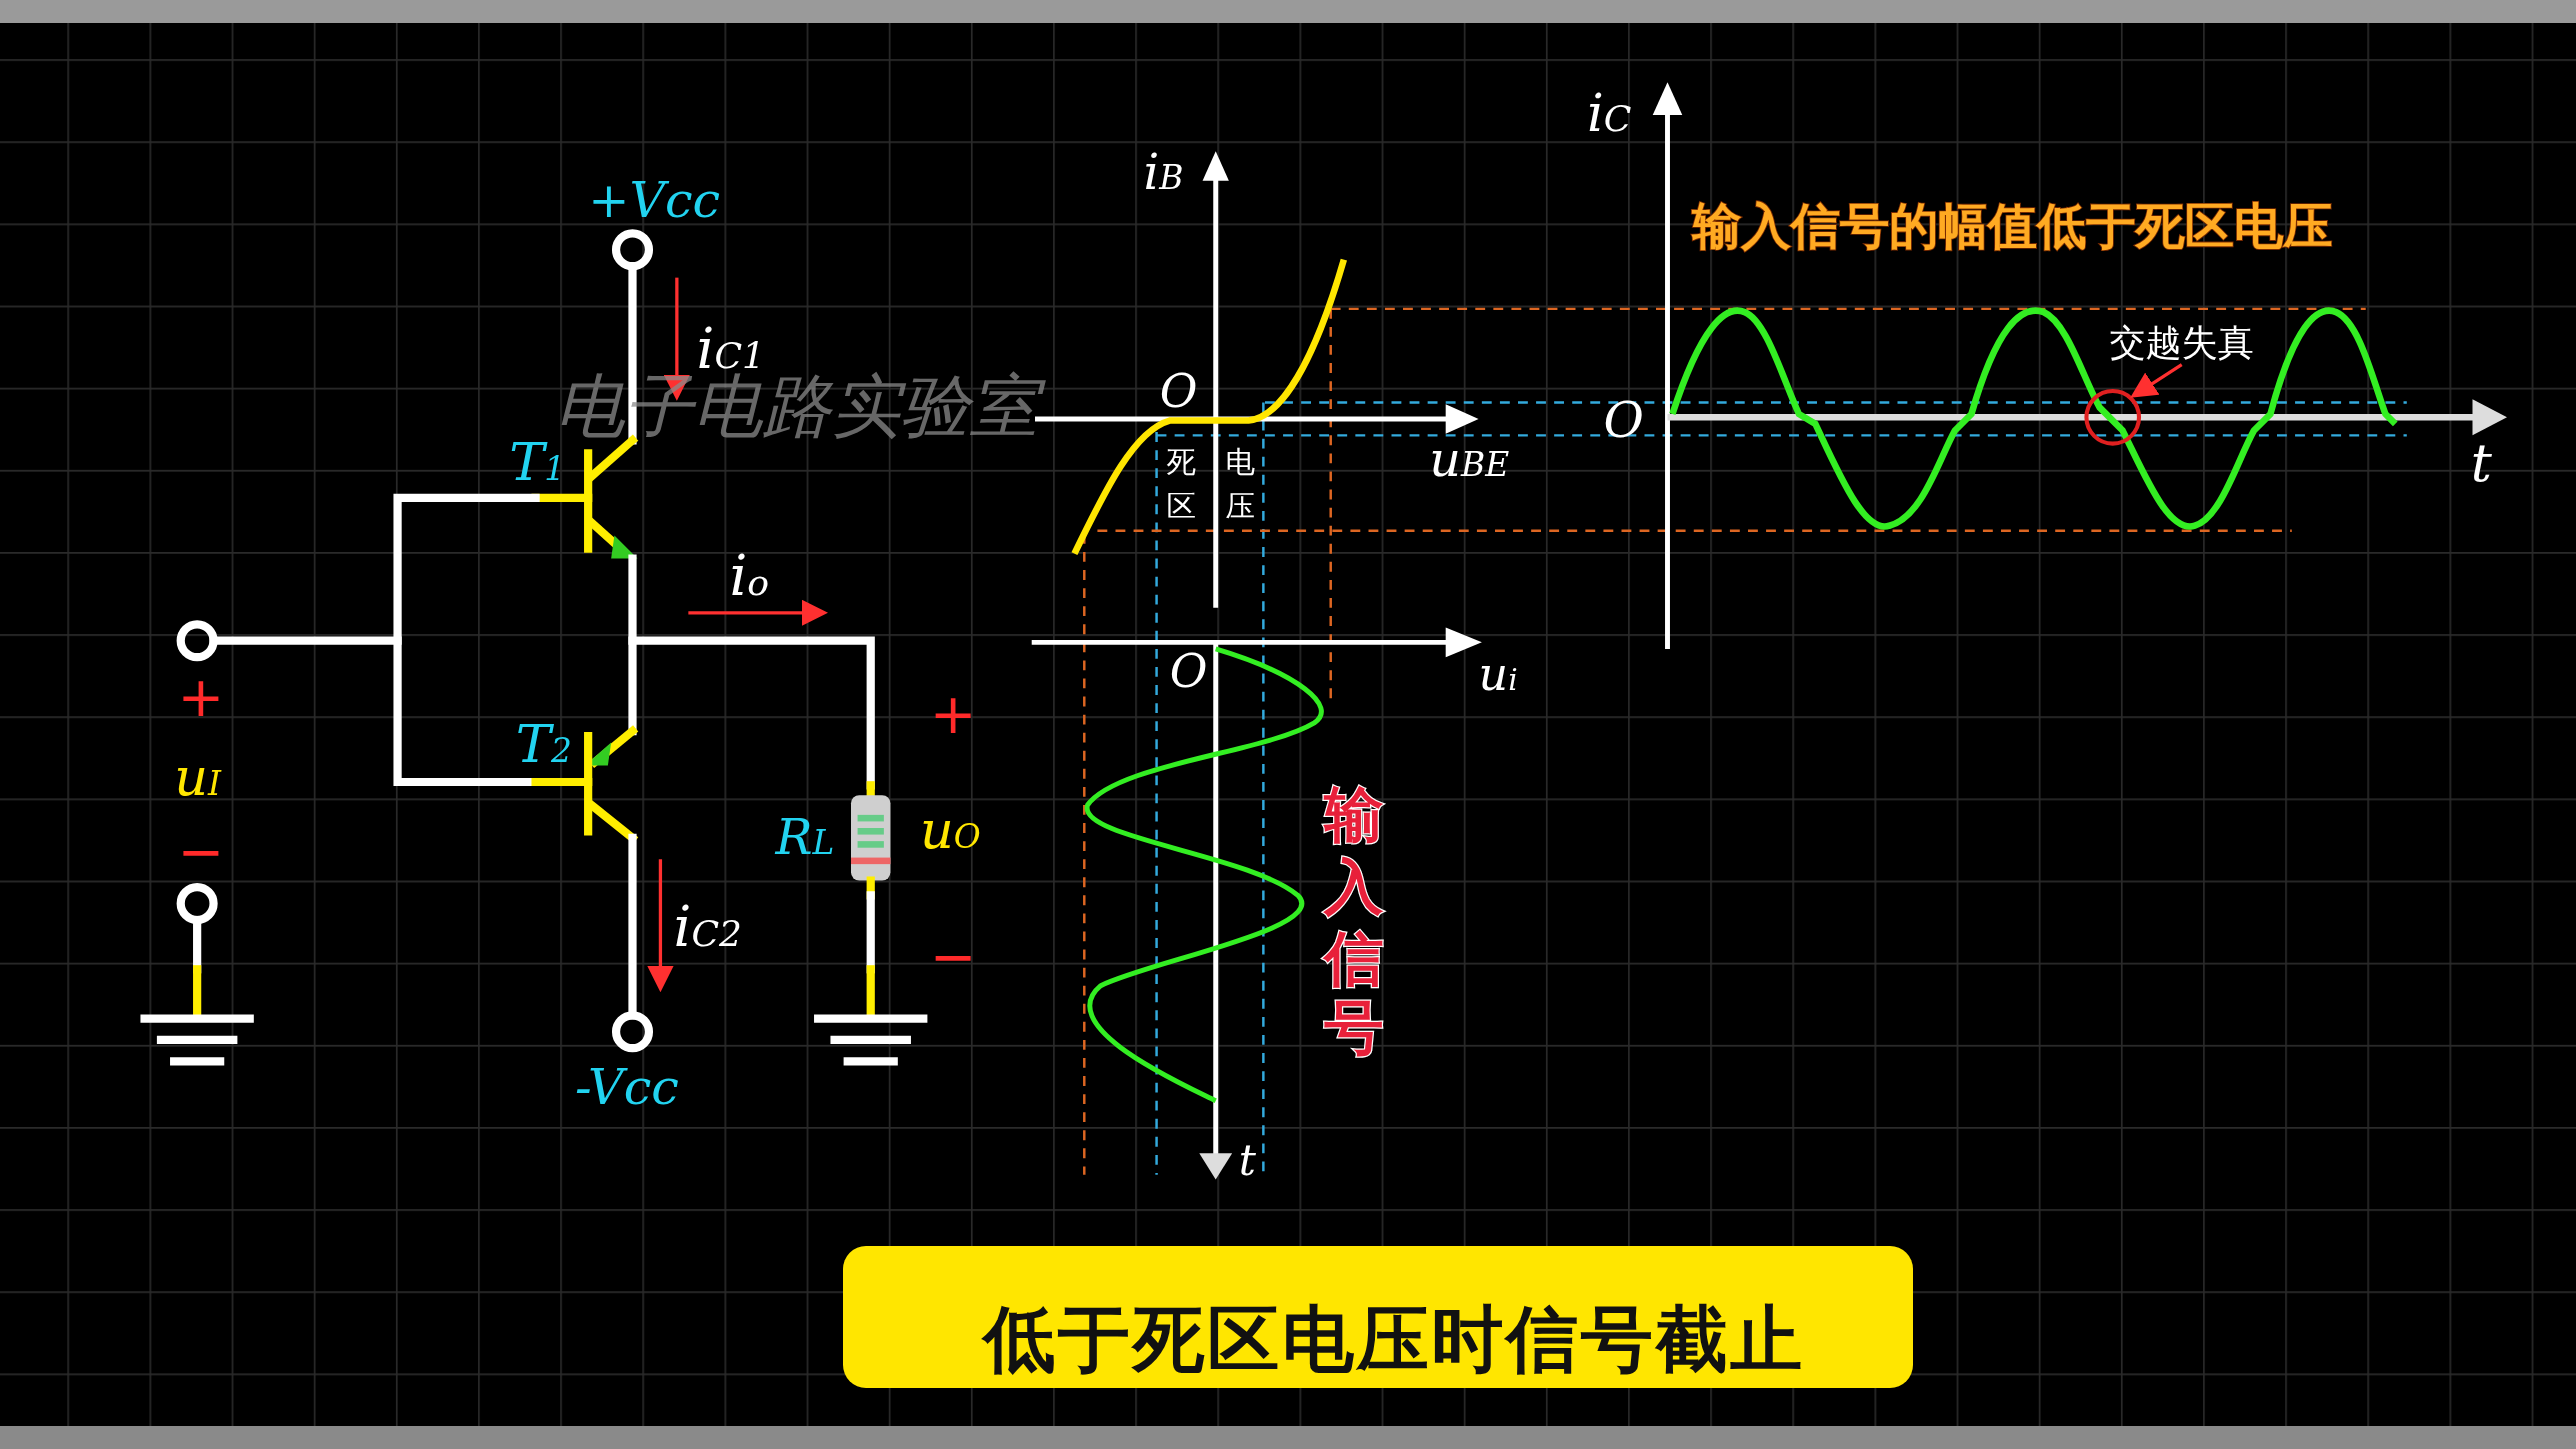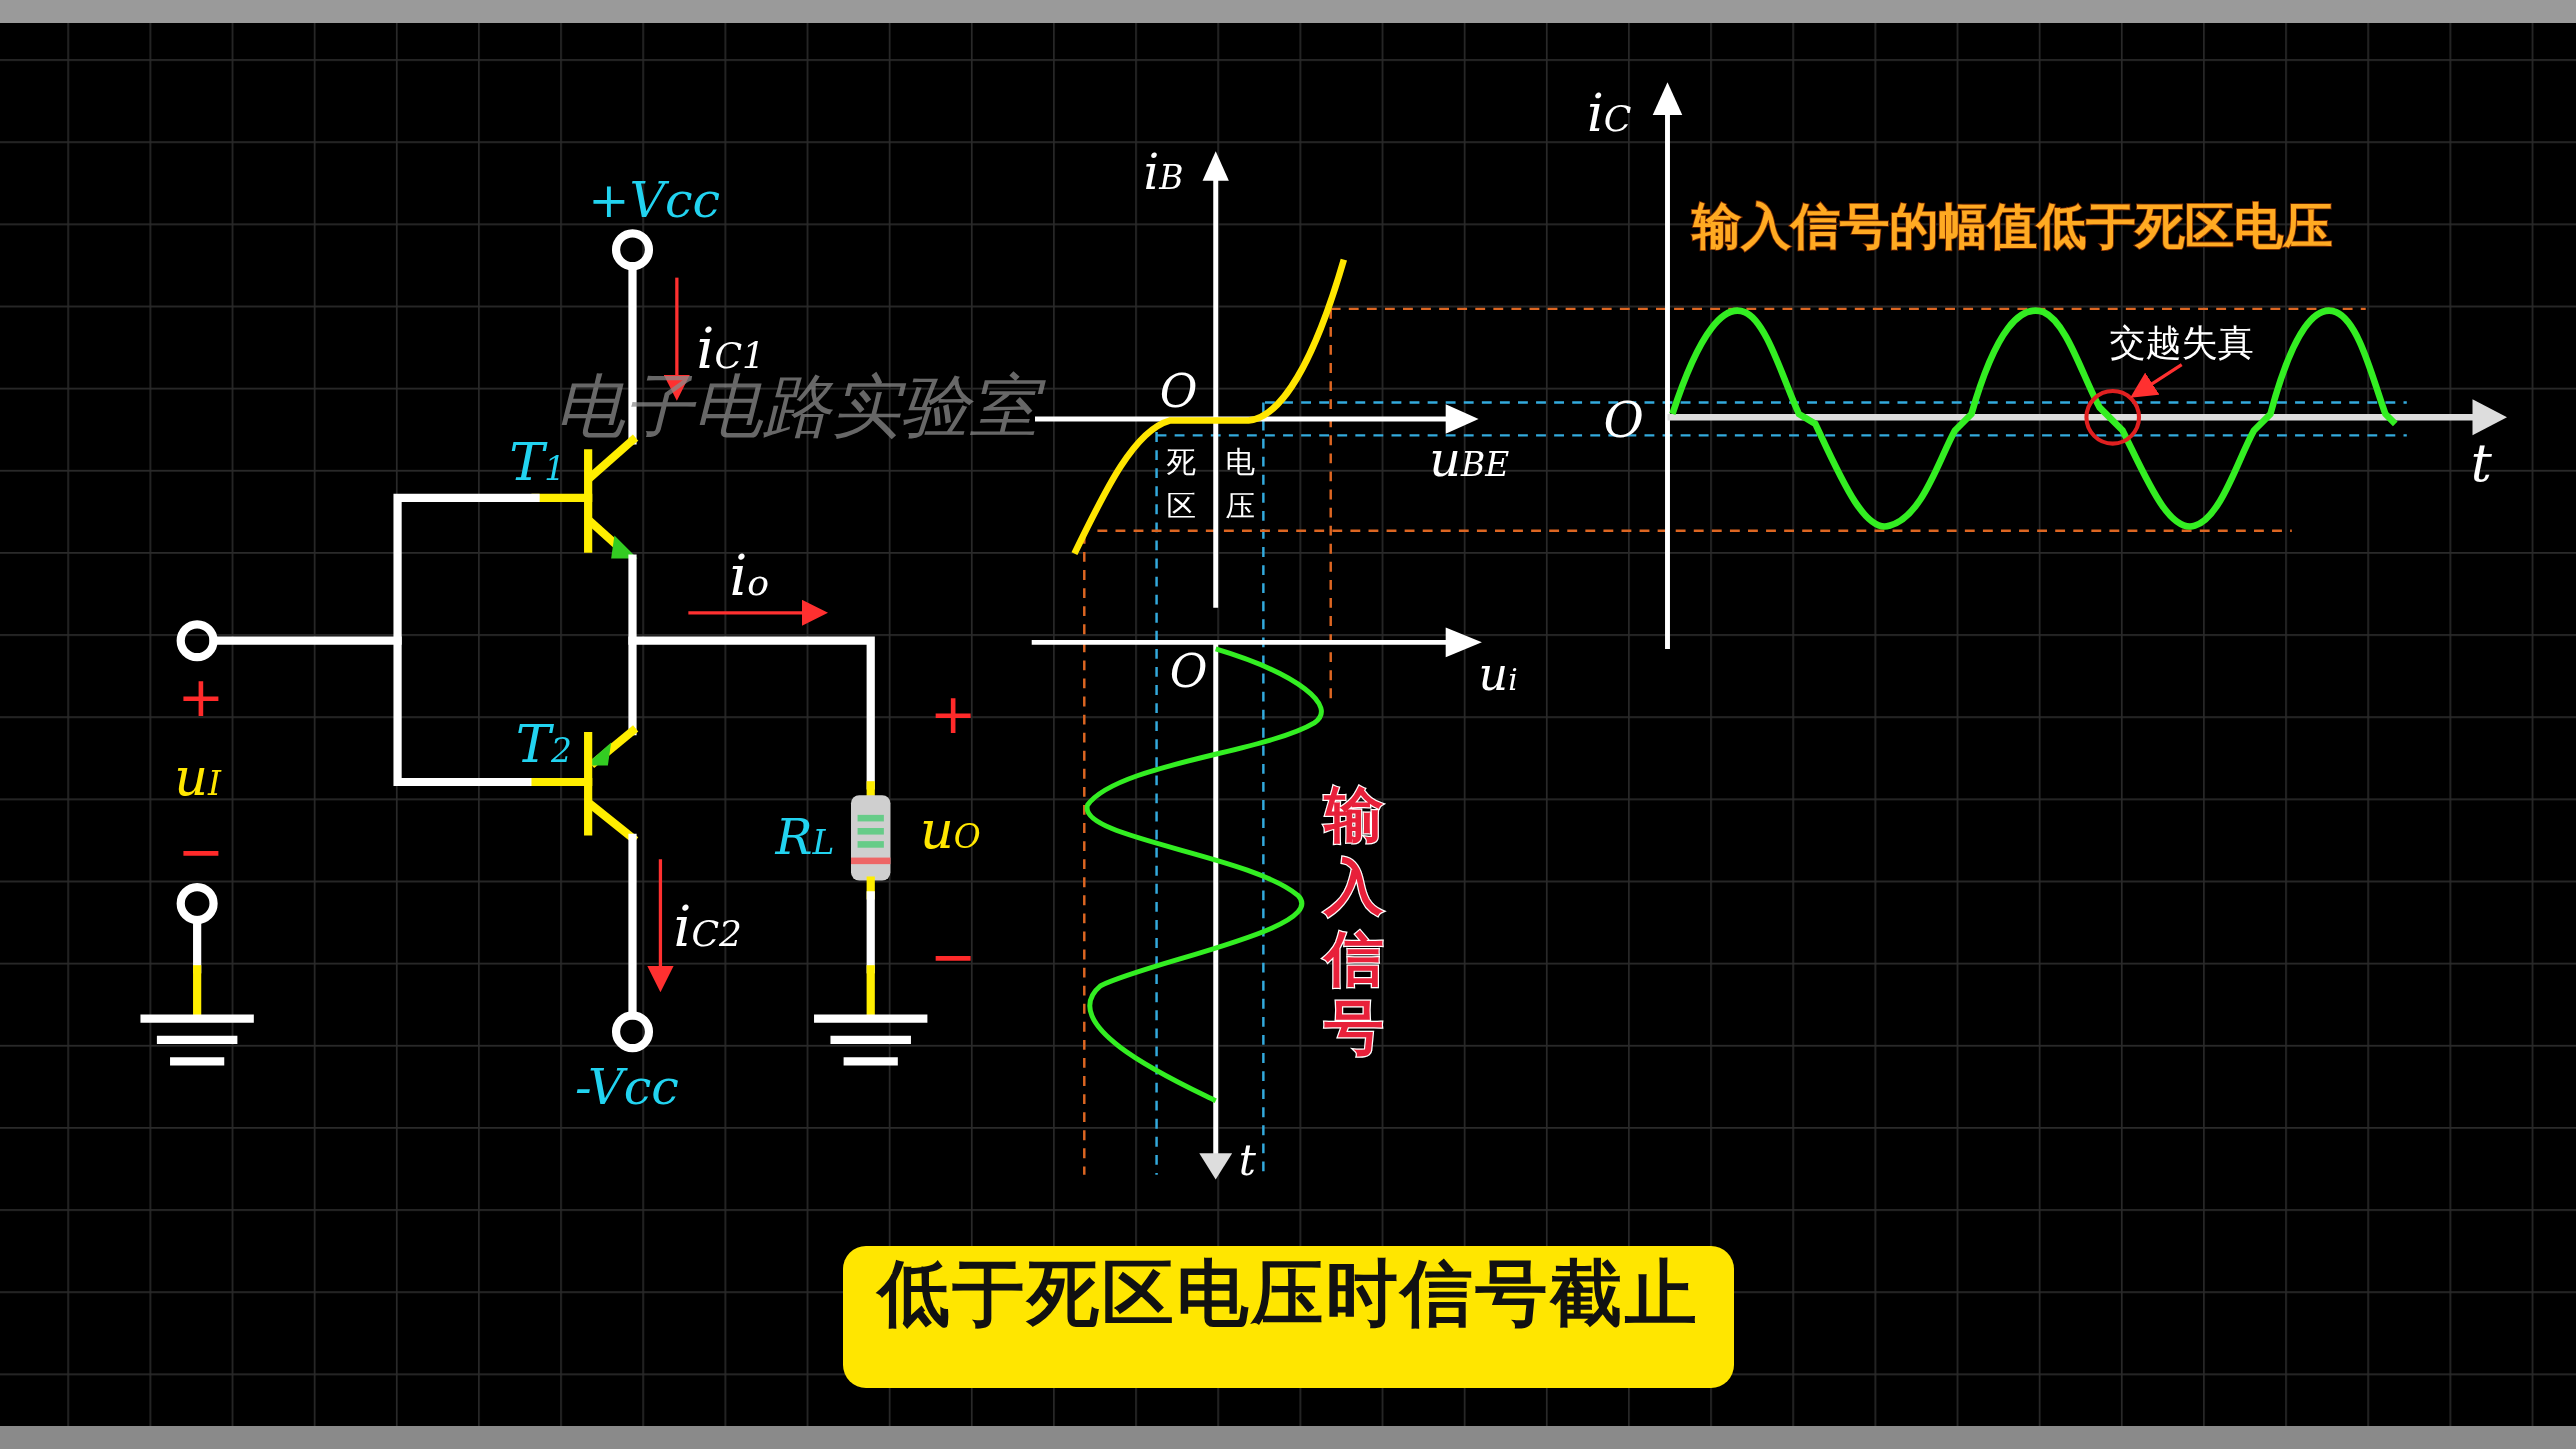--- a/index.html
+++ b/index.html
@@ -1,20 +1,20 @@
 <!DOCTYPE html>
 <html style="font-size:10.7px"><head>
 <meta charset="utf-8">
 <style>
   html,body{margin:0;padding:0;background:#000;}
   body{width:2576px;height:1449px;overflow:hidden;position:relative;}
   #stage{position:absolute;left:0;top:0;width:2576px;height:1449px;}
   svg text{font-family:"DejaVu Serif","Liberation Serif",serif;}
   .sans{font-family:"DejaVu Sans","Liberation Sans",sans-serif;}
-  .banner{position:absolute;left:843px;top:1246px;width:891px;height:142px;background:#ffe600;border-radius:23px;display:flex;align-items:flex-start;justify-content:center;}
+  .banner{position:absolute;left:843px;top:1246px;width:1038px;height:142px;background:#ffe600;border-radius:23px;display:flex;align-items:flex-end;justify-content:center;padding-left:32px;}
   .banner span{font-family:"DejaVu Sans","Liberation Sans",sans-serif;font-size:72px;font-weight:bold;color:#111;letter-spacing:2.7px;}
 </style>
 </head>
 <body>
 
 <div id="stage">
 <svg width="2576" height="1449" viewBox="0 0 1568 882" xmlns="http://www.w3.org/2000/svg">
   <defs>
     <pattern id="grid" width="50" height="50" patternUnits="userSpaceOnUse" x="-9" y="-14">
       <path d="M50 0 L0 0 0 50" fill="none" stroke="#2a2a2a" stroke-width="2"></path>

